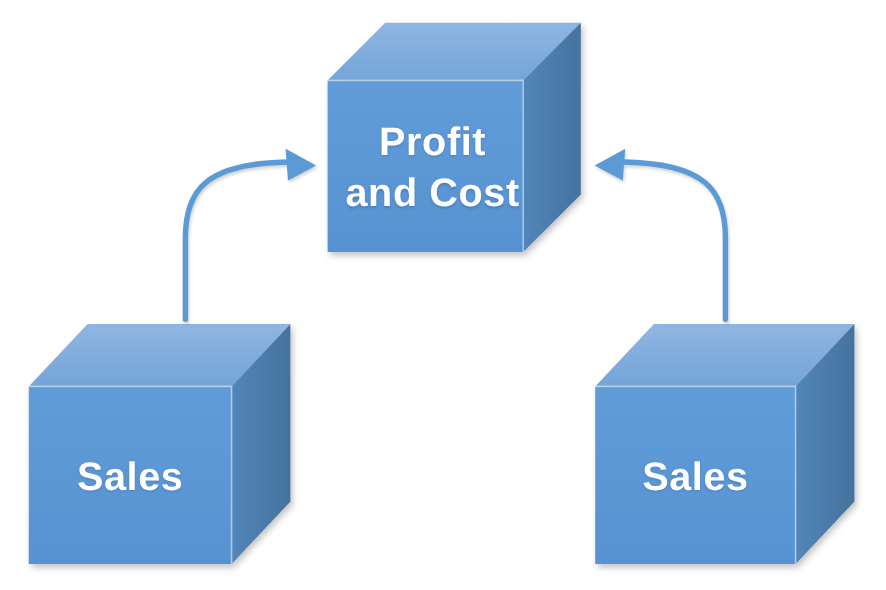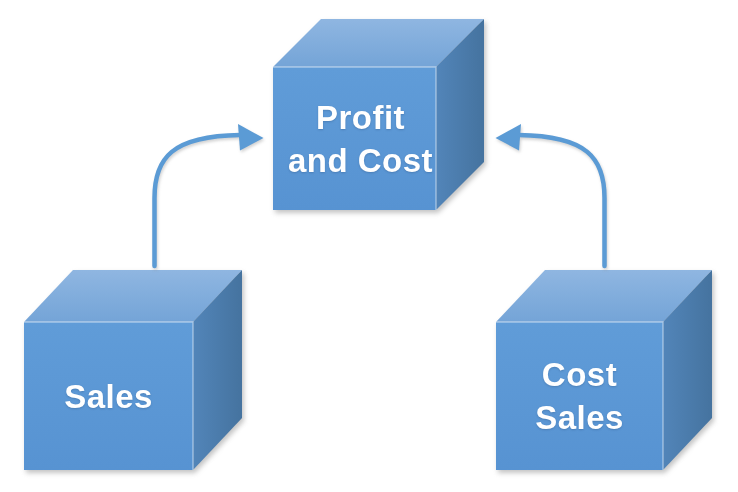--- a/index.html
+++ b/index.html
@@ -101,17 +101,16 @@
   <div class="node-label label-profit">
     <span>Profit</span>
     <span>and Cost</span>
   </div>
 
   <div class="node-label label-sales">
     <span>Sales</span>
   </div>
 
   <div class="node-label label-cost">
-    <span>Cost</span>
     <span>Sales</span>
   </div>
 
 </div>
 
 </body></html>

